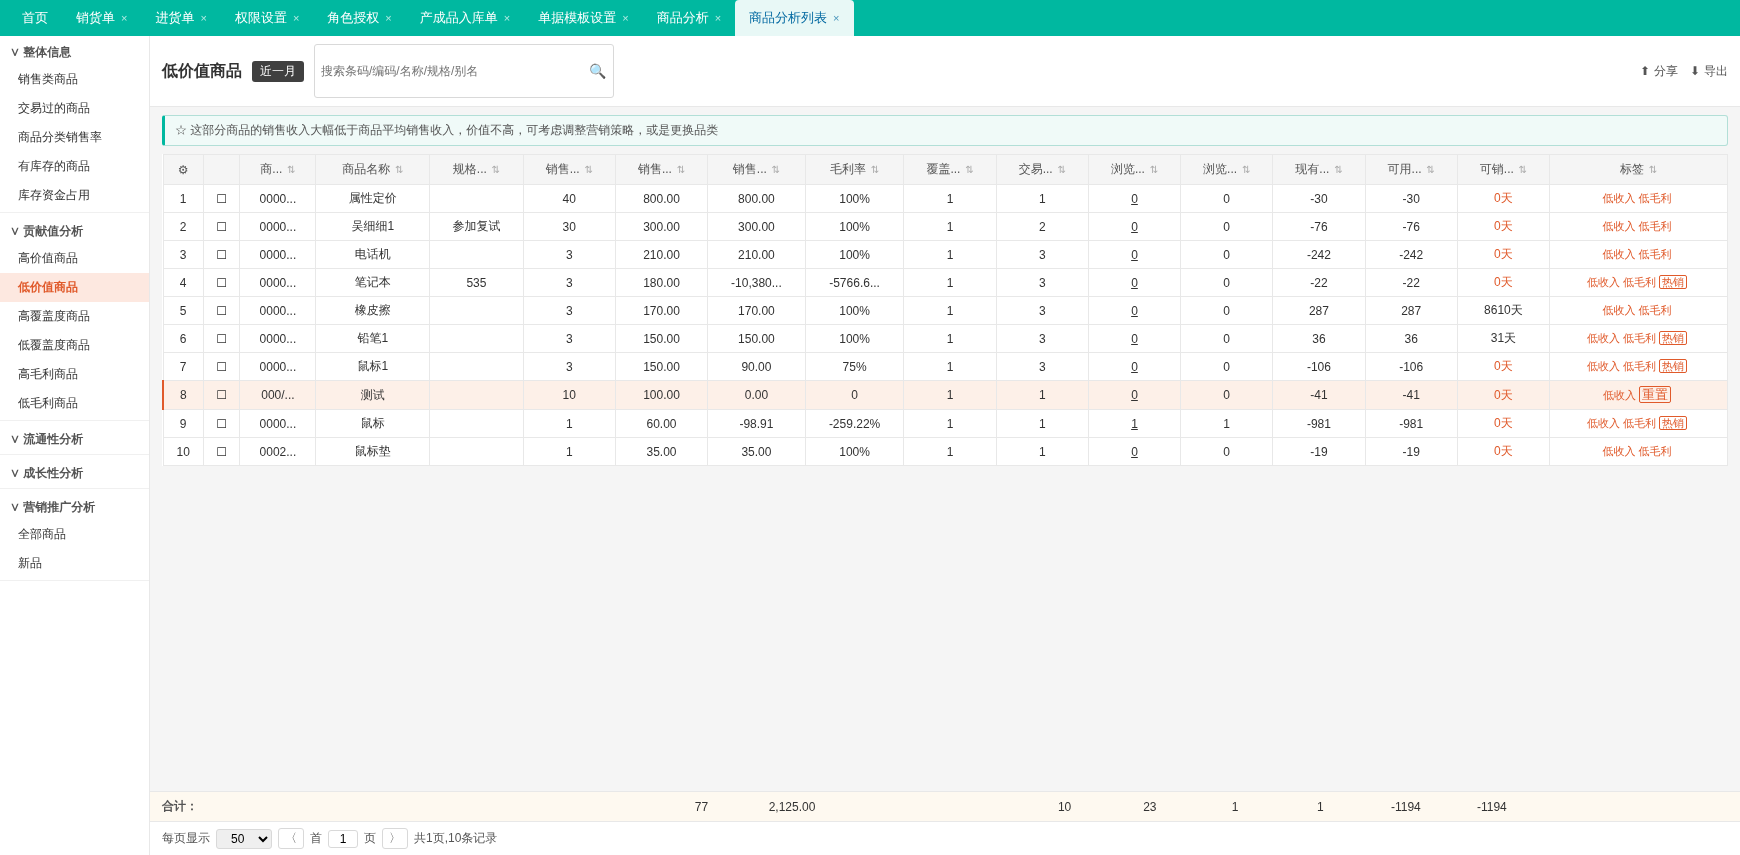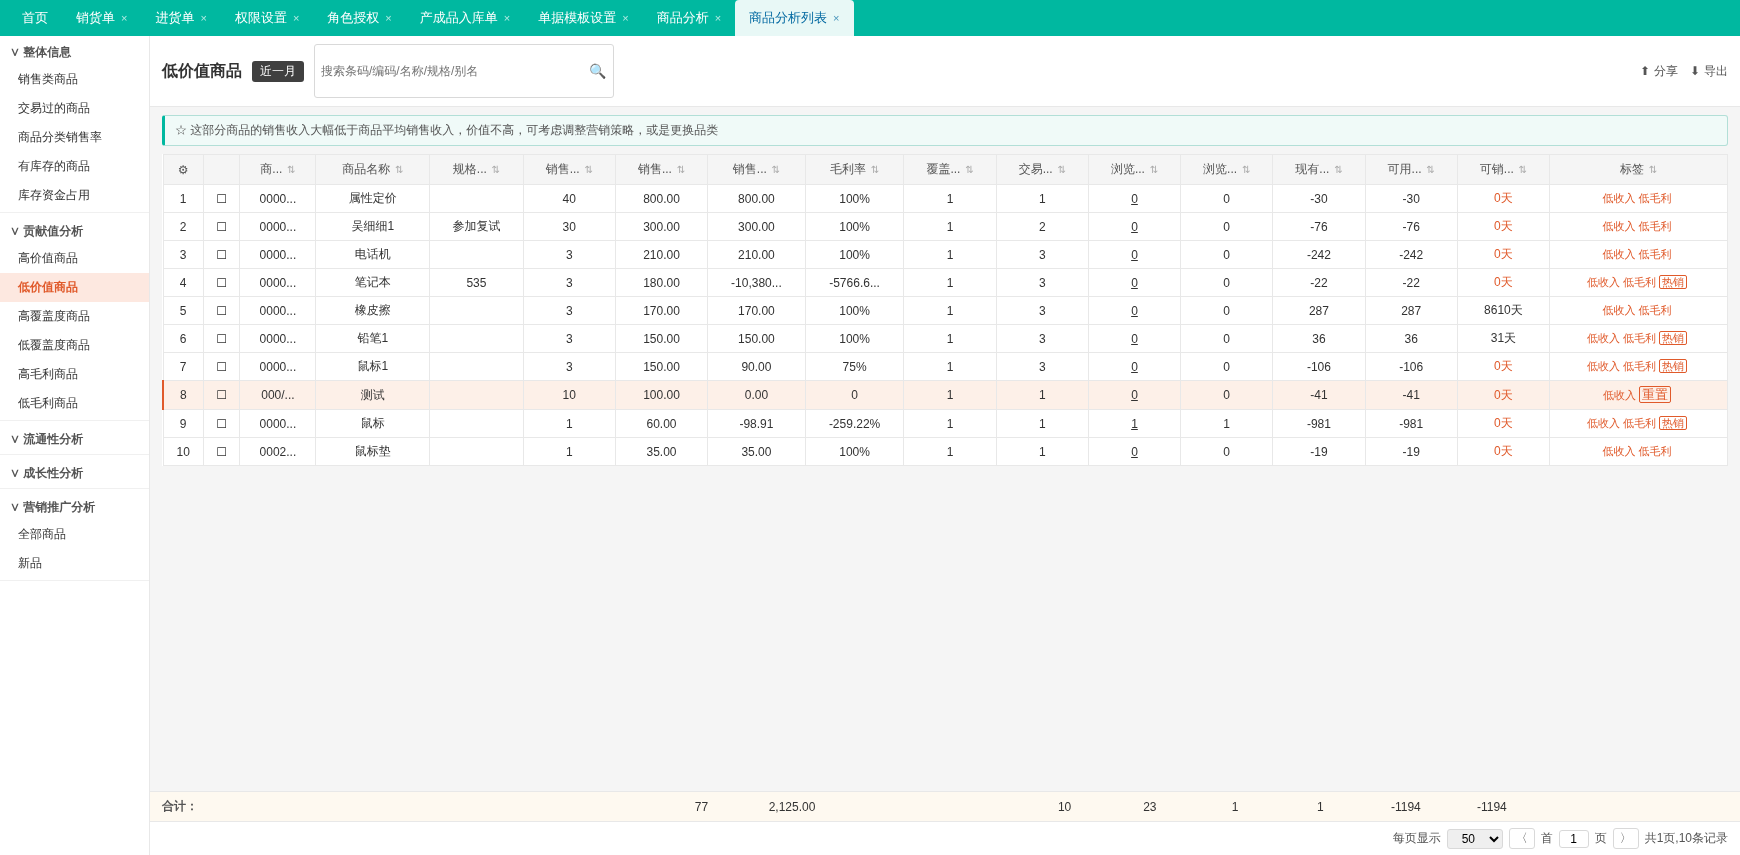--- a/index.html
+++ b/index.html
@@ -196,21 +196,20 @@
       padding: 0 4px;
     }
 
     
     .pagination-bar {
       background: #fff;
       border-top: 1px solid #e8e8e8;
       padding: 6px 12px;
       display: flex;
       align-items: center;
-      justify-content: flex-end;
       gap: 6px;
       font-size: 12px;
       color: #555;
     }
     .page-size-select {
       border: 1px solid #d9d9d9;
       border-radius: 3px;
       padding: 1px 10px;
     }
     .page-btn {

